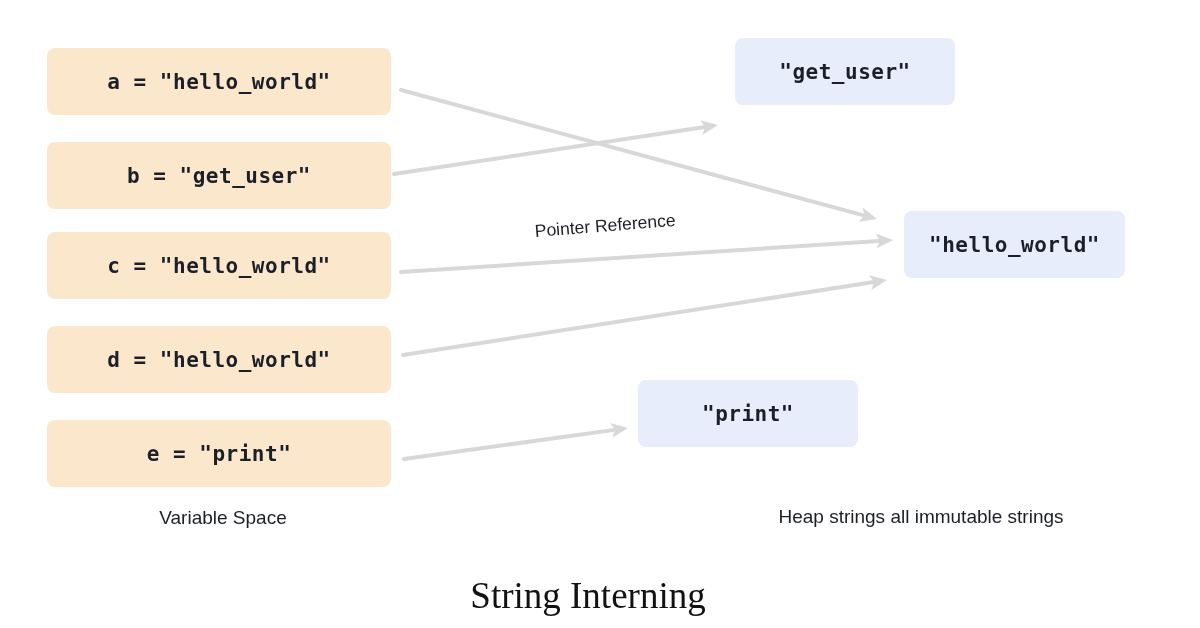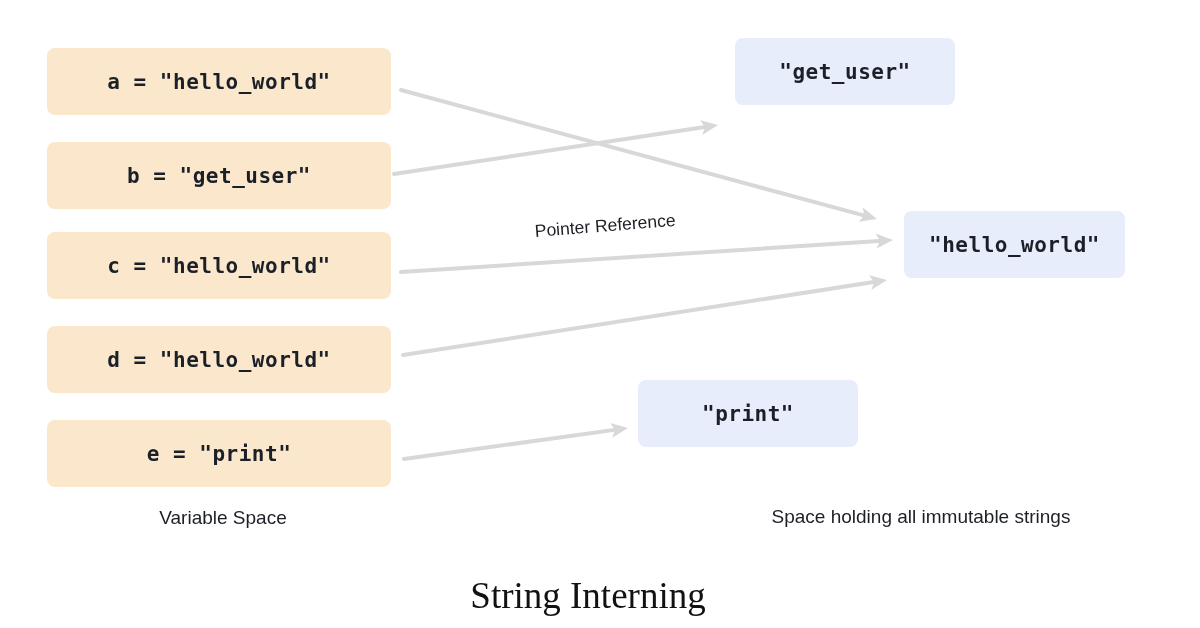--- a/index.html
+++ b/index.html
@@ -91,17 +91,17 @@
   <div class="node vbox" style="left: 47px; top: 232px; width: 344px; height: 67px;">c = "hello_world"</div>
   <div class="node vbox" style="left: 47px; top: 326px; width: 344px; height: 67px;">d = "hello_world"</div>
   <div class="node vbox" style="left: 47px; top: 420px; width: 344px; height: 67px;">e = "print"</div>
 
   <div class="node hbox" style="left: 735px; top: 38px; width: 220px; height: 67px;">"get_user"</div>
   <div class="node hbox" style="left: 904px; top: 211px; width: 221px; height: 67px;">"hello_world"</div>
   <div class="node hbox" style="left: 638px; top: 380px; width: 220px; height: 67px;">"print"</div>
 
   <div class="label pointer-ref">Pointer Reference</div>
   <div class="label var-space">Variable Space</div>
-  <div class="label heap-cap">Space holding all immutable strings</div>
+  <div class="label heap-cap">Heap strings all immutable strings</div>
 
   <div class="title">String Interning</div>
 
 </div>
 
 </body></html>

